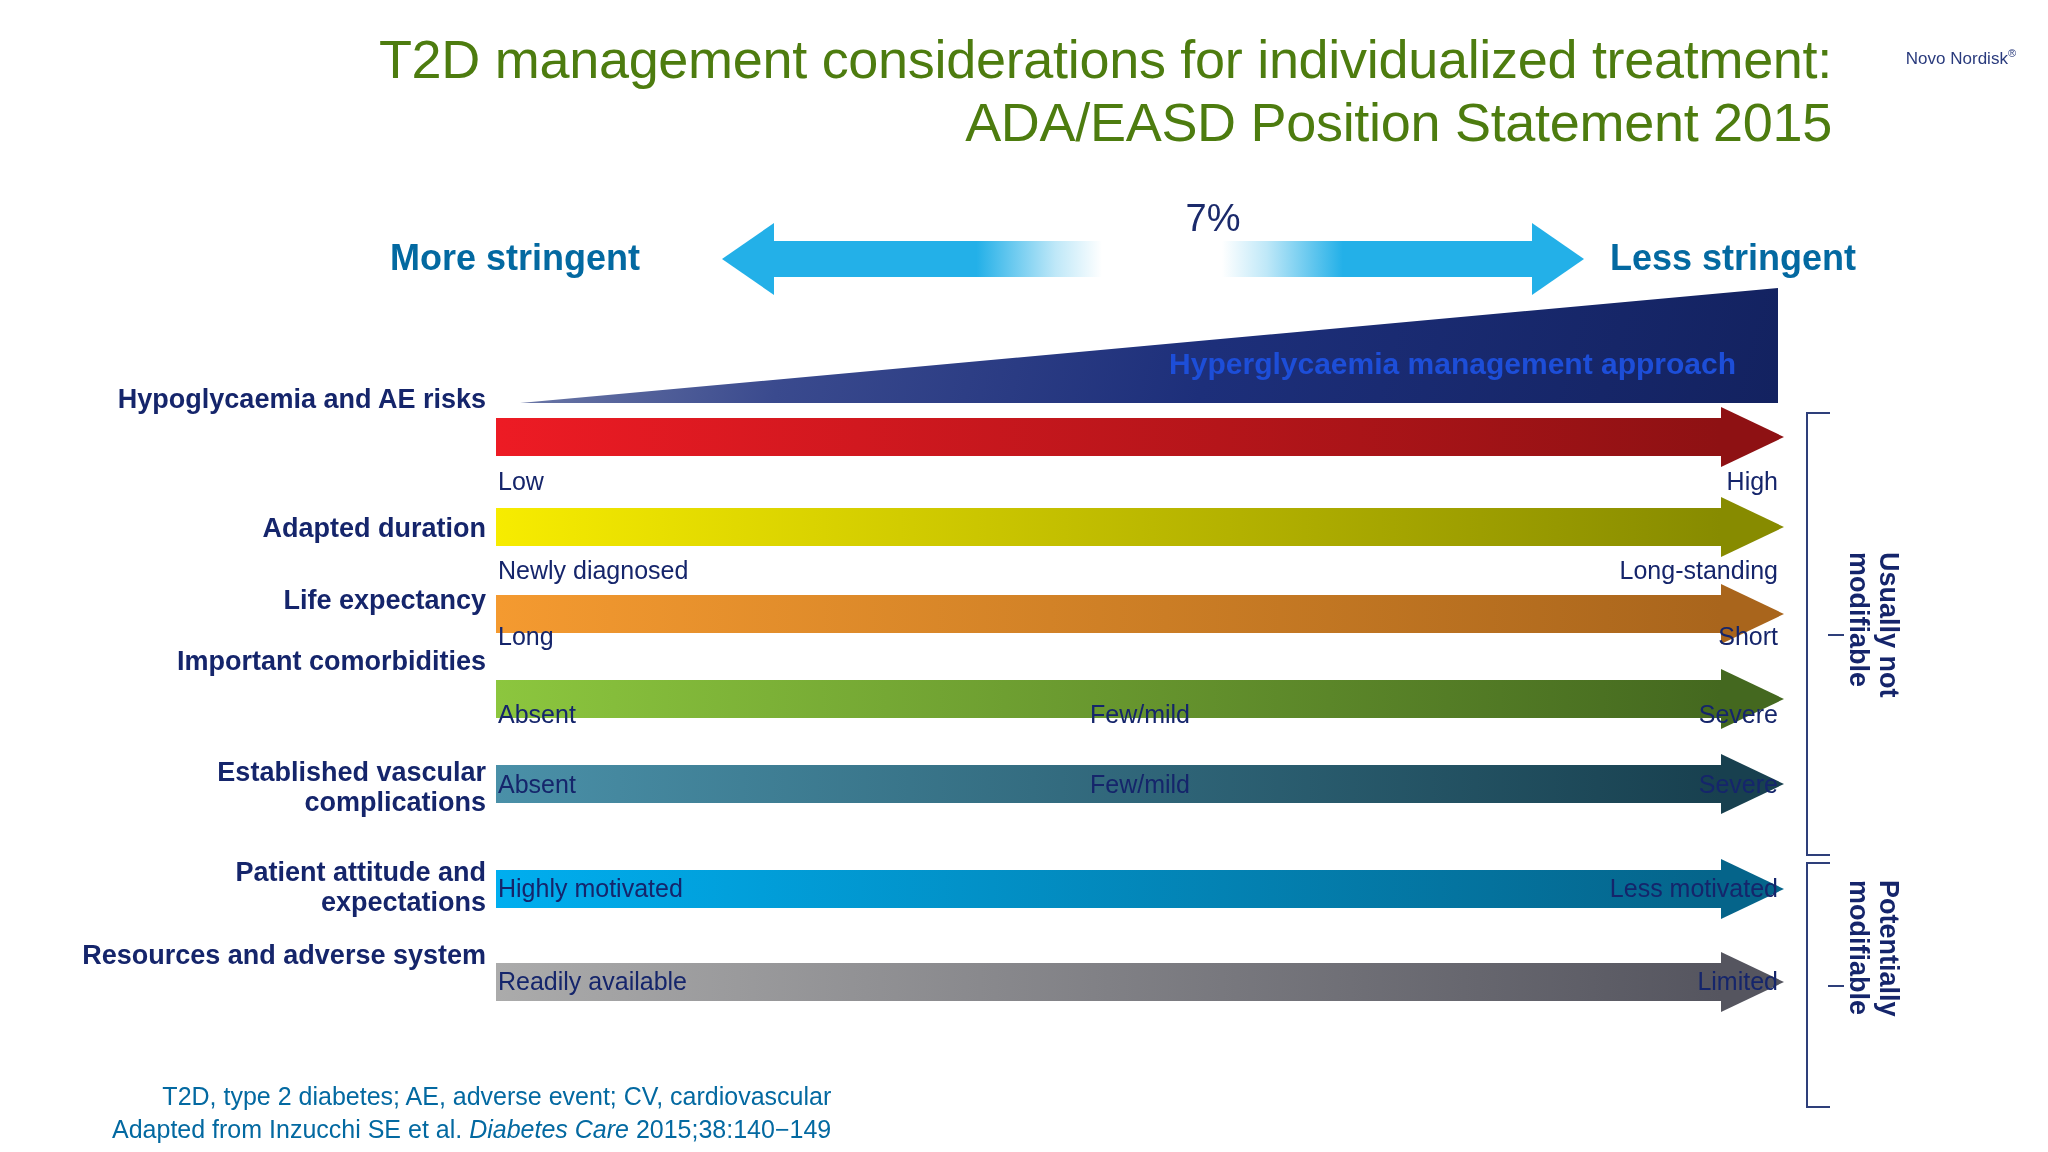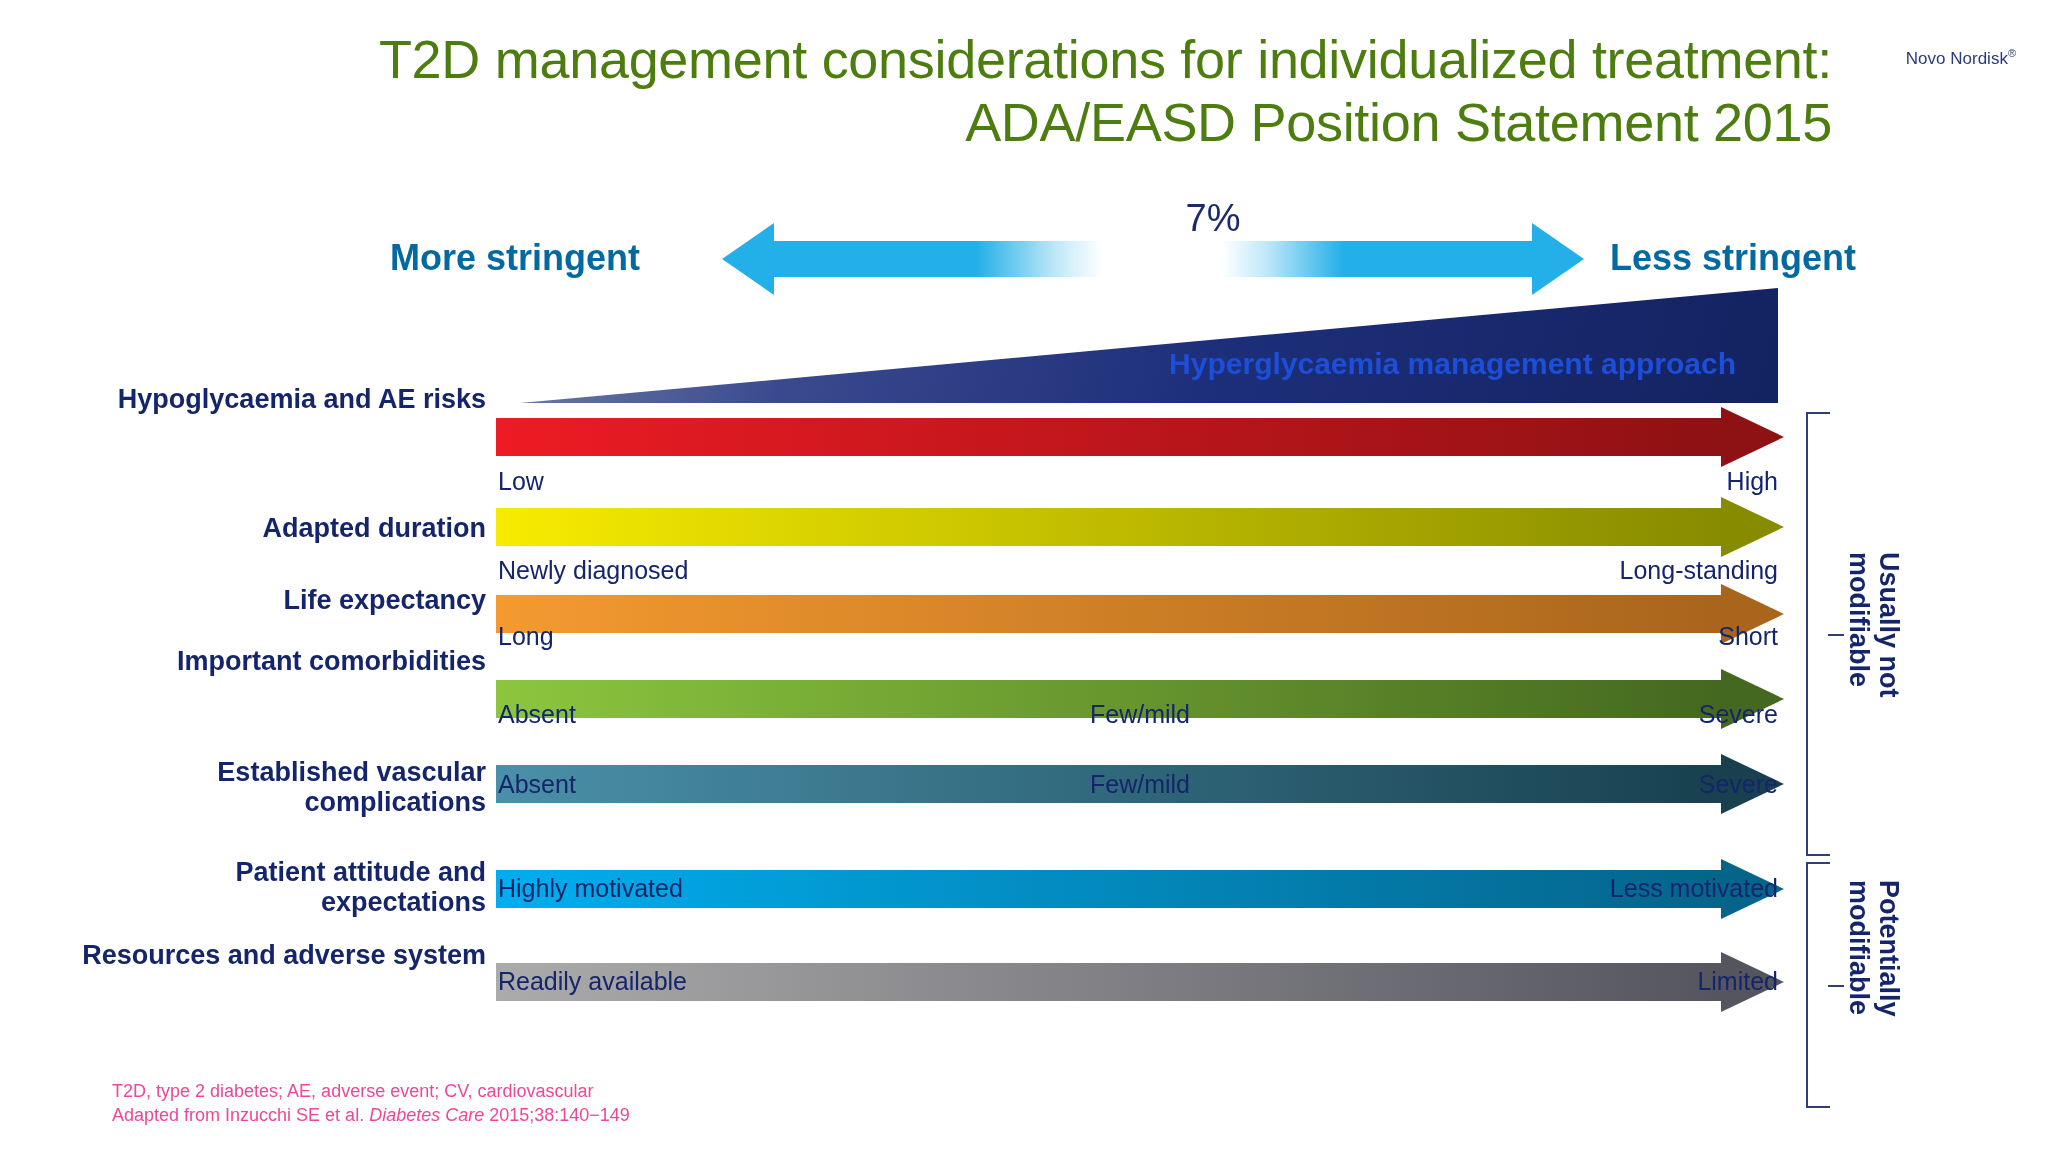--- a/index.html
+++ b/index.html
@@ -196,23 +196,24 @@
     text-orientation: mixed;
     line-height: 1.12;
     white-space: nowrap;
   }
 
   
   #footnotes {
     position: absolute;
     left: 112px;
     top: 1080px;
-    font-size: 18px;
-    color: #ec4899;
+    font-size: 25px;
+    color: #0369a1;
     line-height: 1.32;
+    text-align: right;
   }
   #footnotes em { }
 </style>
 </head>
 <body>
 
 <div id="slide">
 
   <div id="title">T2D management considerations for individualized treatment: ADA/EASD Position Statement 2015</div>
 

